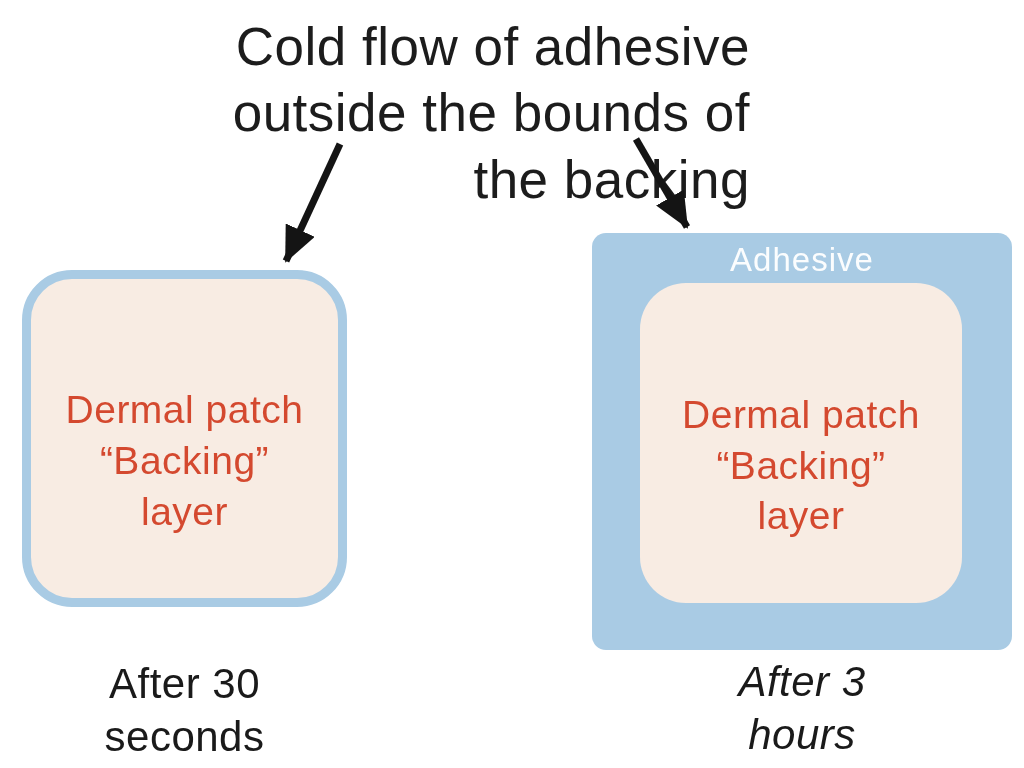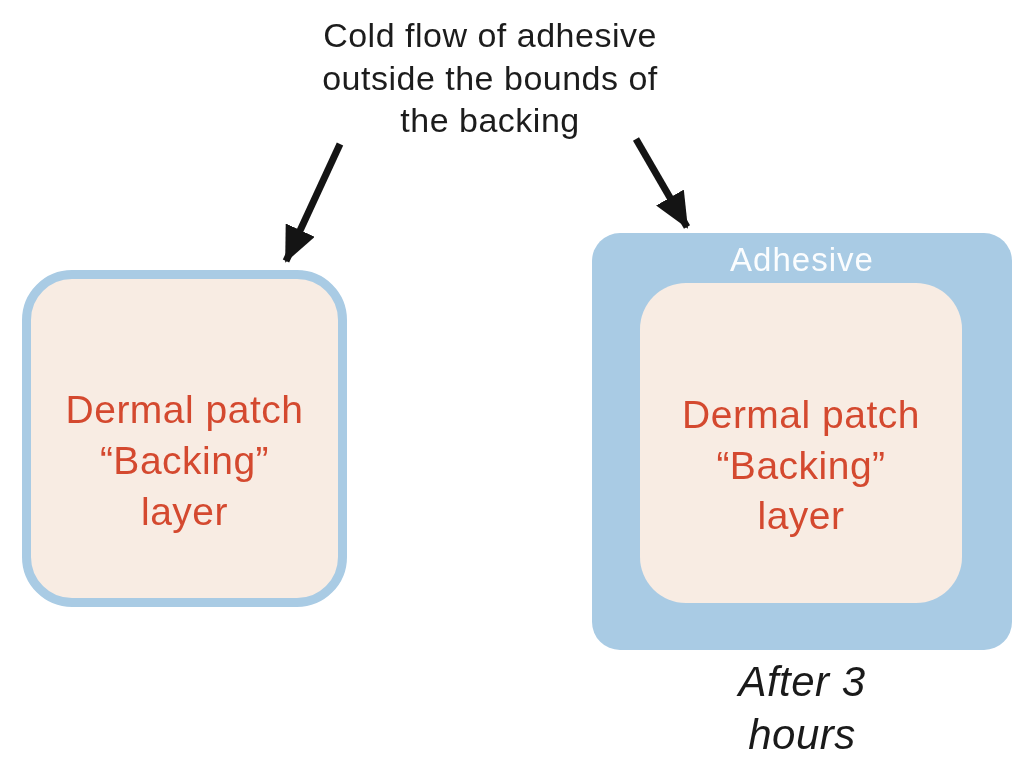--- a/index.html
+++ b/index.html
@@ -20,22 +20,22 @@
     font-family: "Liberation Sans", sans-serif;
     color: var(--ink-black);
   }
   .pre { white-space: pre-line; }
 
   .diagram-title {
     position: absolute;
     left: 230px;
     top: 14px;
     width: 520px;
-    text-align: center;
-    font-size: 34px;
+    text-align: right;
+    font-size: 53px;
     line-height: 1.25;
     letter-spacing: 0.5px;
     color: #1c1c1c;
   }
 
   .arrows-layer {
     position: absolute;
     left: 0; top: 0;
     width: 1024px; height: 768px;
     pointer-events: none;
@@ -63,21 +63,21 @@
     margin-top: 46px;
   }
 
   .patch-right {
     position: absolute;
     left: 592px;
     top: 233px;
     width: 420px;
     height: 417px;
     background: var(--adhesive-blue);
-    border-radius: 28px;
+    border-radius: 14px;
   }
   .adhesive-label {
     position: absolute;
     left: 0;
     top: 8px;
     width: 100%;
     text-align: center;
     font-size: 33px;
     letter-spacing: 1px;
     color: #fbfdfe;
@@ -124,20 +124,22 @@
     <line x1="340" y1="144" x2="286" y2="261" stroke="#141414" stroke-width="7" marker-end="url(#arrowhead)"></line>
     <line x1="636" y1="139" x2="687" y2="227" stroke="#141414" stroke-width="7" marker-end="url(#arrowhead)"></line>
   </svg>
 
   <div class="patch-left">
     <div class="patch-text pre">Dermal patch
 “Backing”
 layer</div>
   </div>
 
+  <div class="caption caption-left pre">After 30
+seconds</div>
 
   <div class="patch-right">
     <div class="adhesive-label">Adhesive</div>
     <div class="backing-inner">
       <div class="patch-text pre">Dermal patch
 “Backing”
 layer</div>
     </div>
   </div>
 

